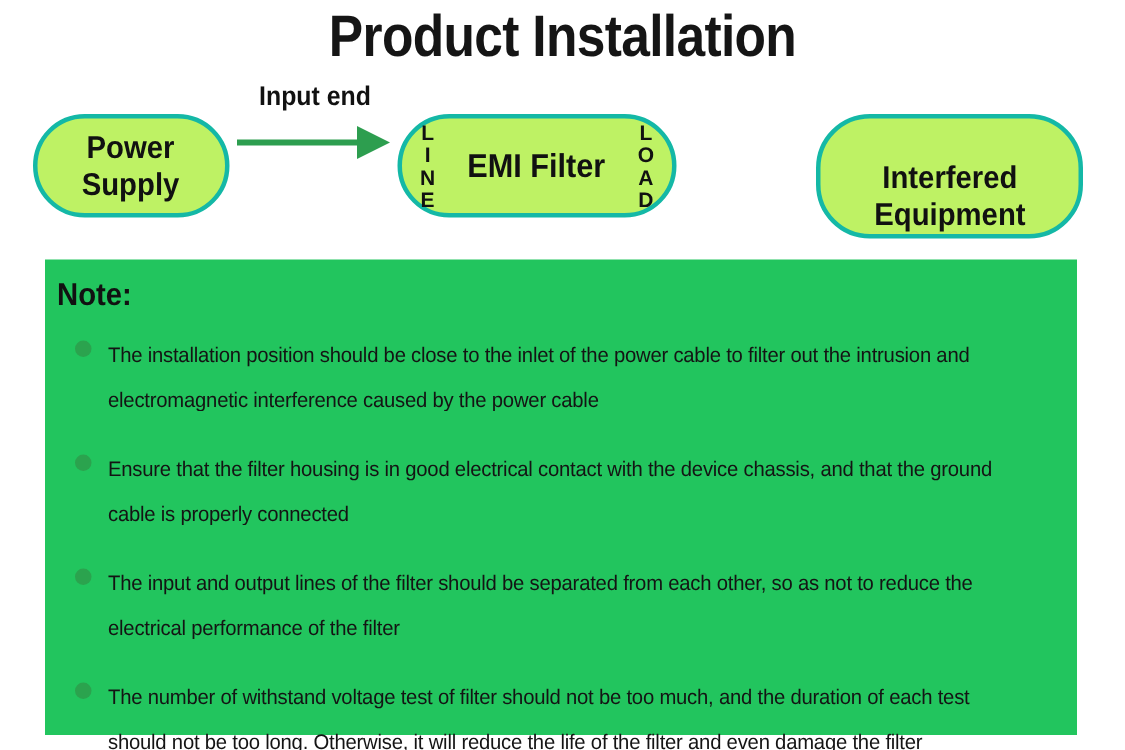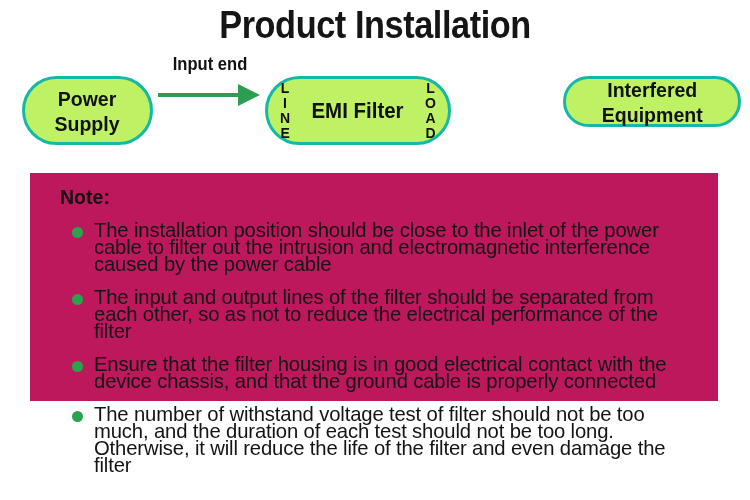--- a/index.html
+++ b/index.html
@@ -65,24 +65,25 @@
     width: 131px;
     height: 69px;
   }
   #node-emi-filter {
     left: 265px;
     top: 16px;
     width: 186px;
     height: 69px;
   }
   #node-interfered-equipment {
-    left: 563px;
+    left: 544px;
     top: 16px;
     width: 178px;
-    height: 51px;
+    height: 83px;
+    align-items: flex-end;
   }
 
   #node-emi-filter .node-label {
     font-size: 22px;
   }
 
   
   .vertical-text {
     position: absolute;
     top: 0;
@@ -147,44 +148,44 @@
   }
   #arrow-output .arrow-shaft { width: 85px; }
   #arrow-output .arrow-head { left: 81px; }
 
   
   #note-panel {
     position: absolute;
     left: 30px;
     top: 173px;
     width: 688px;
-    height: 228px;
-    background: #be185d;
+    height: 317px;
+    background: #22c55e;
     box-sizing: border-box;
-    padding: 12px 18px 0 28px;
+    padding: 12px 18px 0 6px;
   }
   #note-heading {
     font-size: 21px;
     font-weight: bold;
     color: #111111;
     margin: 0 0 12px 2px;
     transform: scaleX(0.93);
     transform-origin: left center;
   }
   #note-list {
     list-style: none;
     margin: 0;
     padding: 0;
   }
   .note-item {
     position: relative;
     padding-left: 36px;
     margin-bottom: 16px;
-    font-size: 21px;
-    line-height: 17px;
+    font-size: 14px;
+    line-height: 30px;
     color: #141414;
     letter-spacing: -0.15px;
   }
   .note-item:last-child { margin-bottom: 0; }
   .note-bullet {
     position: absolute;
     left: 14px;
     top: 6px;
     width: 11px;
     height: 11px;
@@ -245,24 +246,24 @@
 
 <div id="note-panel">
   <div id="note-heading">Note:</div>
   <ul id="note-list">
     <li class="note-item">
       <span class="note-bullet"></span>
       <span class="note-text">The installation position should be close to the inlet of the power cable to filter out the intrusion and electromagnetic interference caused by the power cable</span>
     </li>
     <li class="note-item">
       <span class="note-bullet"></span>
+      <span class="note-text">Ensure that the filter housing is in good electrical contact with the device chassis, and that the ground cable is properly connected</span>
+    </li>
+    <li class="note-item">
+      <span class="note-bullet"></span>
       <span class="note-text">The input and output lines of the filter should be separated from each other, so as not to reduce the electrical performance of the filter</span>
-    </li>
-    <li class="note-item">
-      <span class="note-bullet"></span>
-      <span class="note-text">Ensure that the filter housing is in good electrical contact with the device chassis, and that the ground cable is properly connected</span>
     </li>
     <li class="note-item">
       <span class="note-bullet"></span>
       <span class="note-text">The number of withstand voltage test of filter should not be too much, and the duration of each test should not be too long. Otherwise, it will reduce the life of the filter and even damage the filter</span>
     </li>
   </ul>
 </div>
 
 </body></html>

